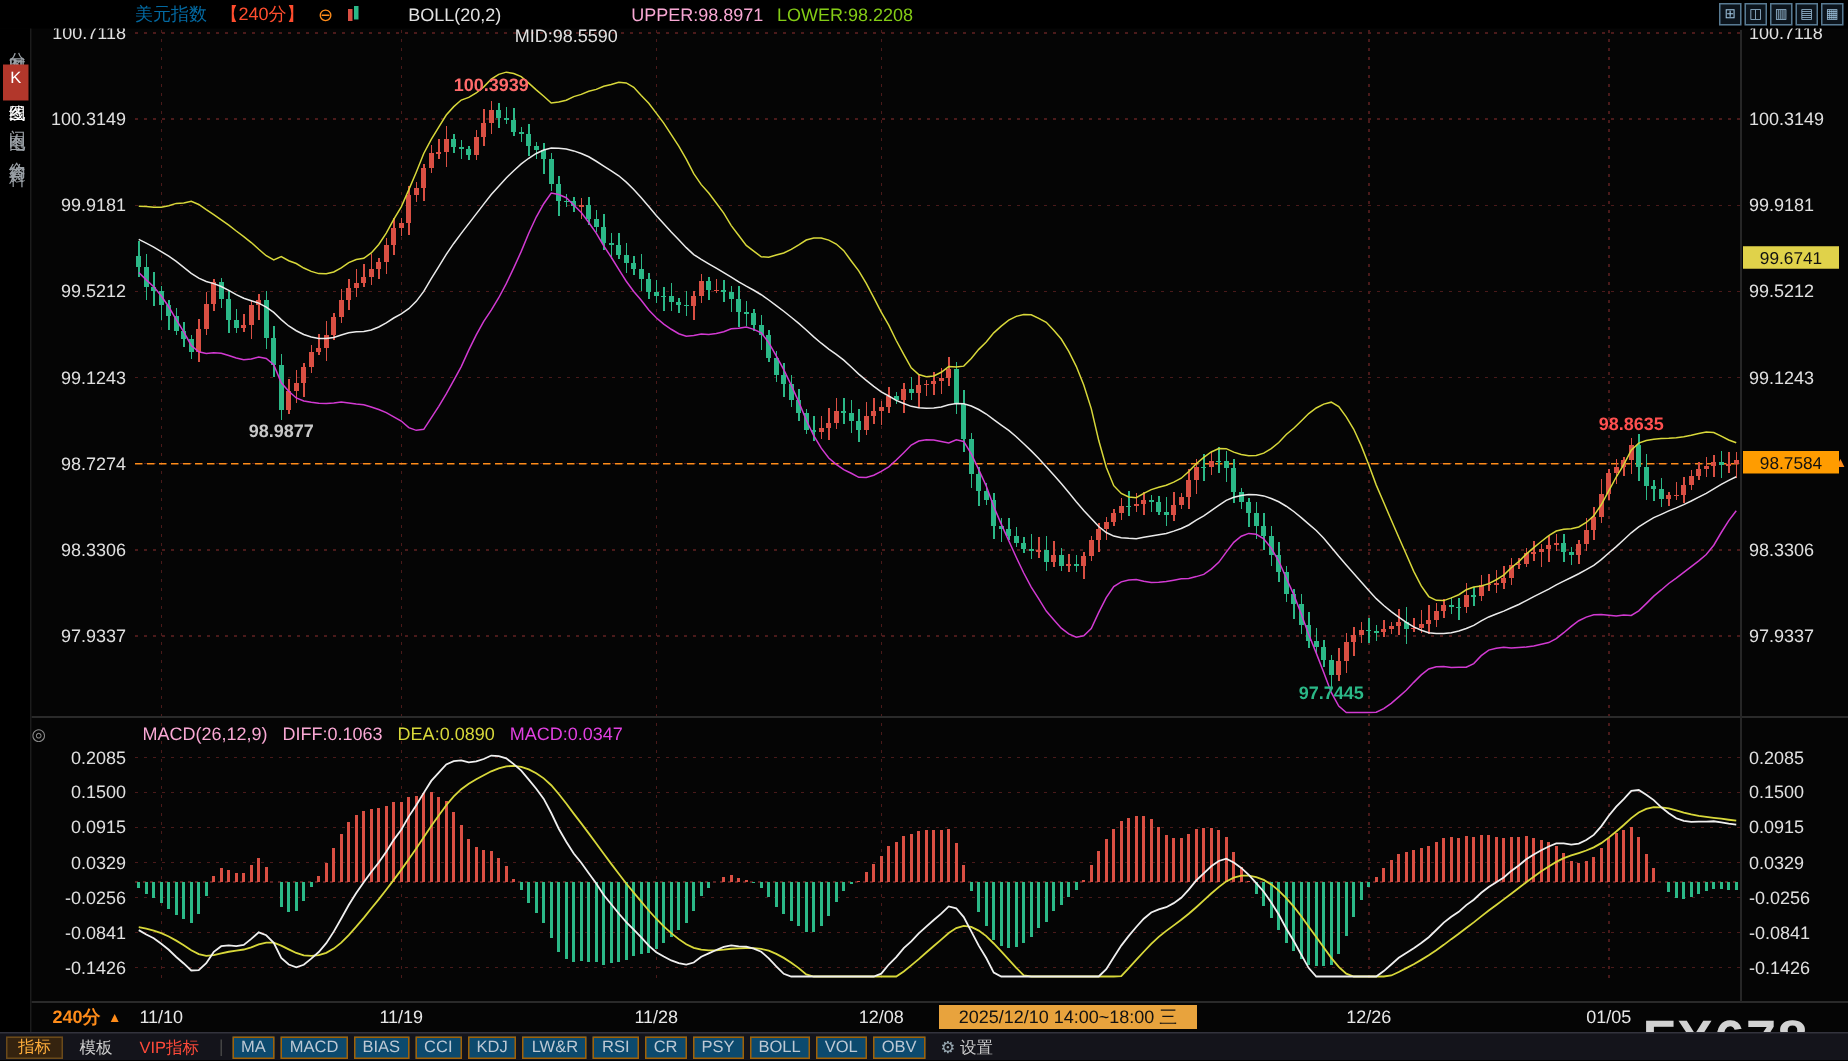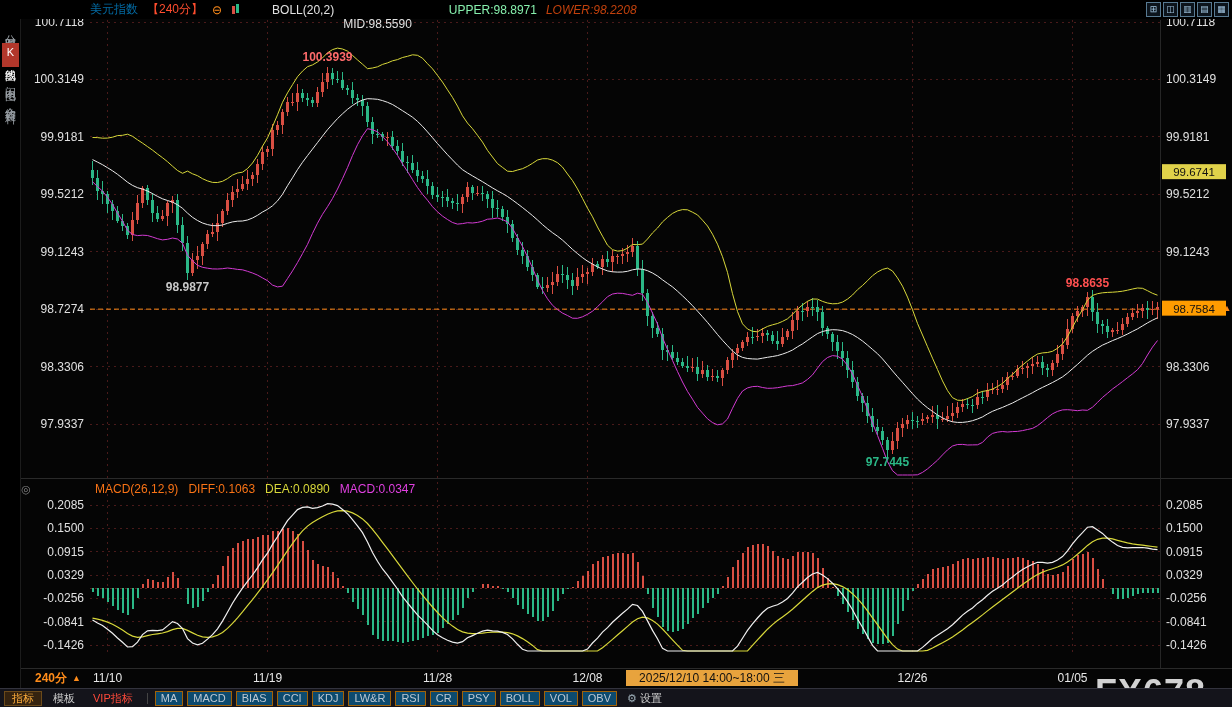--- a/index.html
+++ b/index.html
@@ -9,37 +9,37 @@
 
   
   .topbar{position:absolute;top:0;left:0;right:0;height:19px;background:#000;z-index:3;
           display:flex;align-items:center;gap:9px;padding-left:90px;font-size:12px;color:#ddd;}
   .t-sym{color:#0369a1;}
   .t-period{color:#ff4d2e;}
   .t-minus{color:#ff8c1a;font-size:12px;cursor:pointer;}
   .t-candle-ic{display:inline-flex;align-items:center;}
   .t-boll{color:#e2e2e2;margin-left:23px;}
   .t-mid{color:#e2e2e2;margin-top:28px;}
-  .t-upper{color:#86efac;margin-left:28px;}
-  .t-lower{color:#c2410c;font-style:italic;}
+  .t-upper{color:#f9a8d4;}
+  .t-lower{color:#84cc16;}
   .win-controls{position:absolute;right:3px;top:2px;display:flex;gap:2px;}
   .wc{width:13px;height:13px;border:1px solid #587a92;color:#9fc3de;font-size:9px;
       line-height:12px;text-align:center;background:#0c141c;cursor:pointer;}
 
   
   .sidebar{position:absolute;left:0;top:19px;bottom:18px;width:20px;background:#000;
            border-right:1px solid #1c1c1c;z-index:3;display:flex;flex-direction:column;align-items:center;}
   .sb-item{writing-mode:vertical-rl;text-orientation:upright;color:#9aa0a6;font-size:11px;
            letter-spacing:2px;margin:4px 0;padding:3px 1px;cursor:pointer;}
   .sb-item.selected{background:#b2372b;color:#fff;}
 
   
   .macd-icon{position:absolute;left:21px;top:483px;color:#8a8a8a;font-size:11px;z-index:3;cursor:pointer;}
   .macd-head{position:absolute;left:95px;top:482px;display:flex;gap:10px;font-size:12px;z-index:3;}
-  .mh-label,.mh-diff{color:#f97316;}
+  .mh-label,.mh-diff{color:#f9a8d4;}
   .mh-dea{color:#d8d83a;}
   .mh-macd{color:#e040e0;text-align:center;}
 
   
   .watermark{position:absolute;left:1095px;top:648px;font-size:36px;font-weight:700;
              color:#d2d2d2;letter-spacing:1px;z-index:4;margin-top:24px;}
 
   
   .toolbar{position:absolute;left:0;right:0;bottom:0;height:18px;background:#14141b;
            border-top:1px solid #33333d;z-index:5;display:flex;align-items:center;

